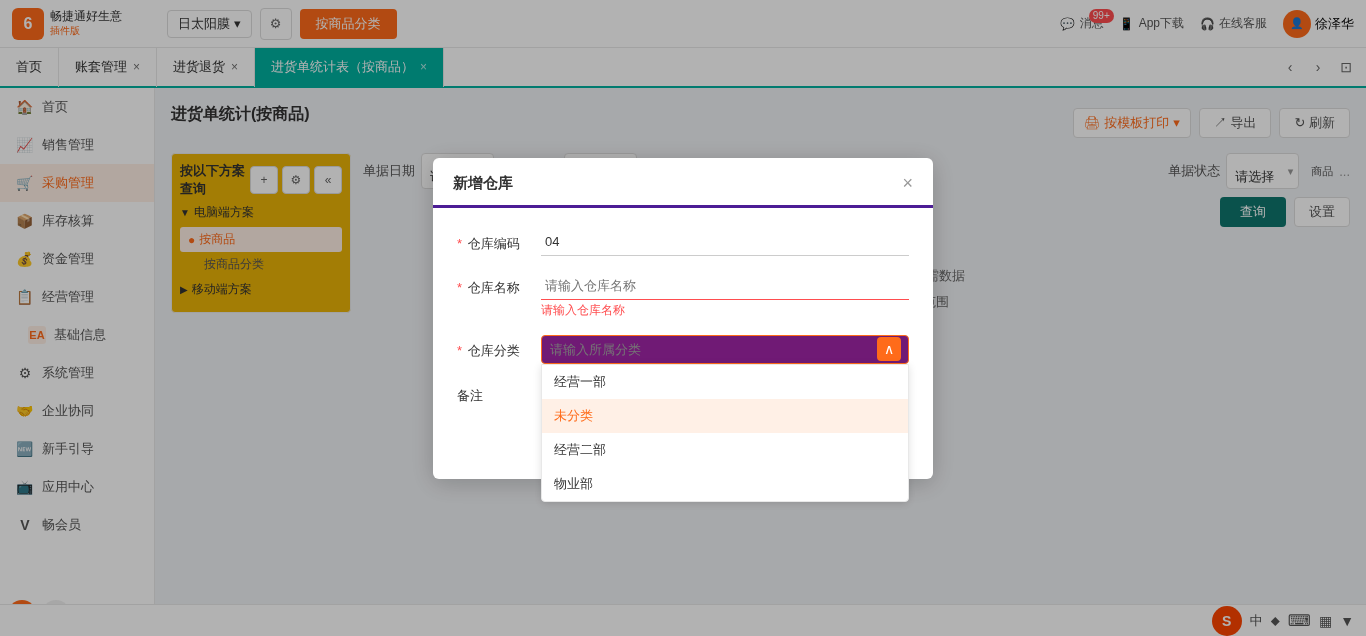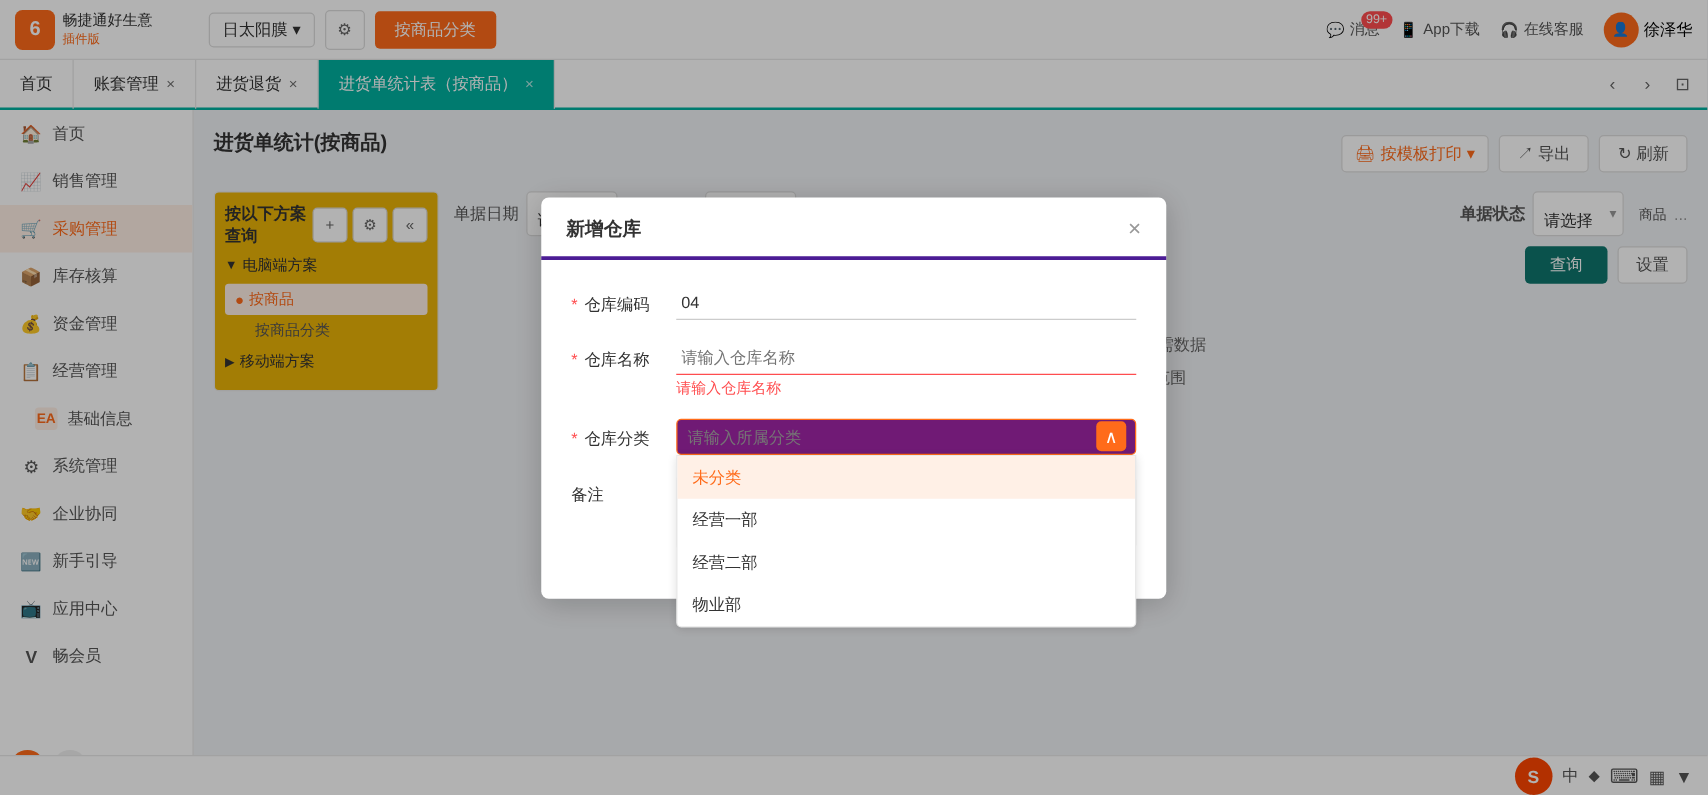--- a/index.html
+++ b/index.html
@@ -610,21 +610,21 @@
           </div>
           <div style="display:flex;align-items:center;gap:6px;">
             <span style="font-size:13px;color:#555;">付款状态</span>
             <div class="select-wrap">
               <select class="filter-select">
                 <option>请选择</option>
               </select>
             </div>
           </div>
           <div style="display:flex;align-items:center;gap:6px;margin-left:auto;">
-            <span style="font-size:13px;color:#555;font-weight:bold;">单据状态</span>
+            <span style="font-size:13px;color:#555;">单据状态</span>
             <div class="select-wrap">
               <select class="filter-select">
                 <option>请选择</option>
               </select>
             </div>
           </div>
           <div style="display:flex;align-items:center;gap:6px;">
             <span style="font-size:11px;color:#555;">商品</span>
             <span style="color:#999;">...</span>
           </div>
@@ -680,22 +680,22 @@
 
       <div class="form-row">
         <div class="form-label">
           <span class="required">*</span>
           <span>仓库分类</span>
         </div>
         <div class="form-input-wrap dropdown-wrap">
           <input class="dropdown-input" type="text" placeholder="请输入所属分类" style="">
           <div class="dropdown-arrow">∧</div>
           <div class="dropdown-list">
+            <div class="dropdown-option">经营一部</div>
             <div class="dropdown-option selected">未分类</div>
-            <div class="dropdown-option">经营一部</div>
             <div class="dropdown-option">经营二部</div>
             <div class="dropdown-option">物业部</div>
           </div>
         </div>
       </div>
 
       <div class="form-row">
         <div class="form-label">备注</div>
         <div class="form-input-wrap">
           <textarea class="textarea-input" style=""></textarea>

